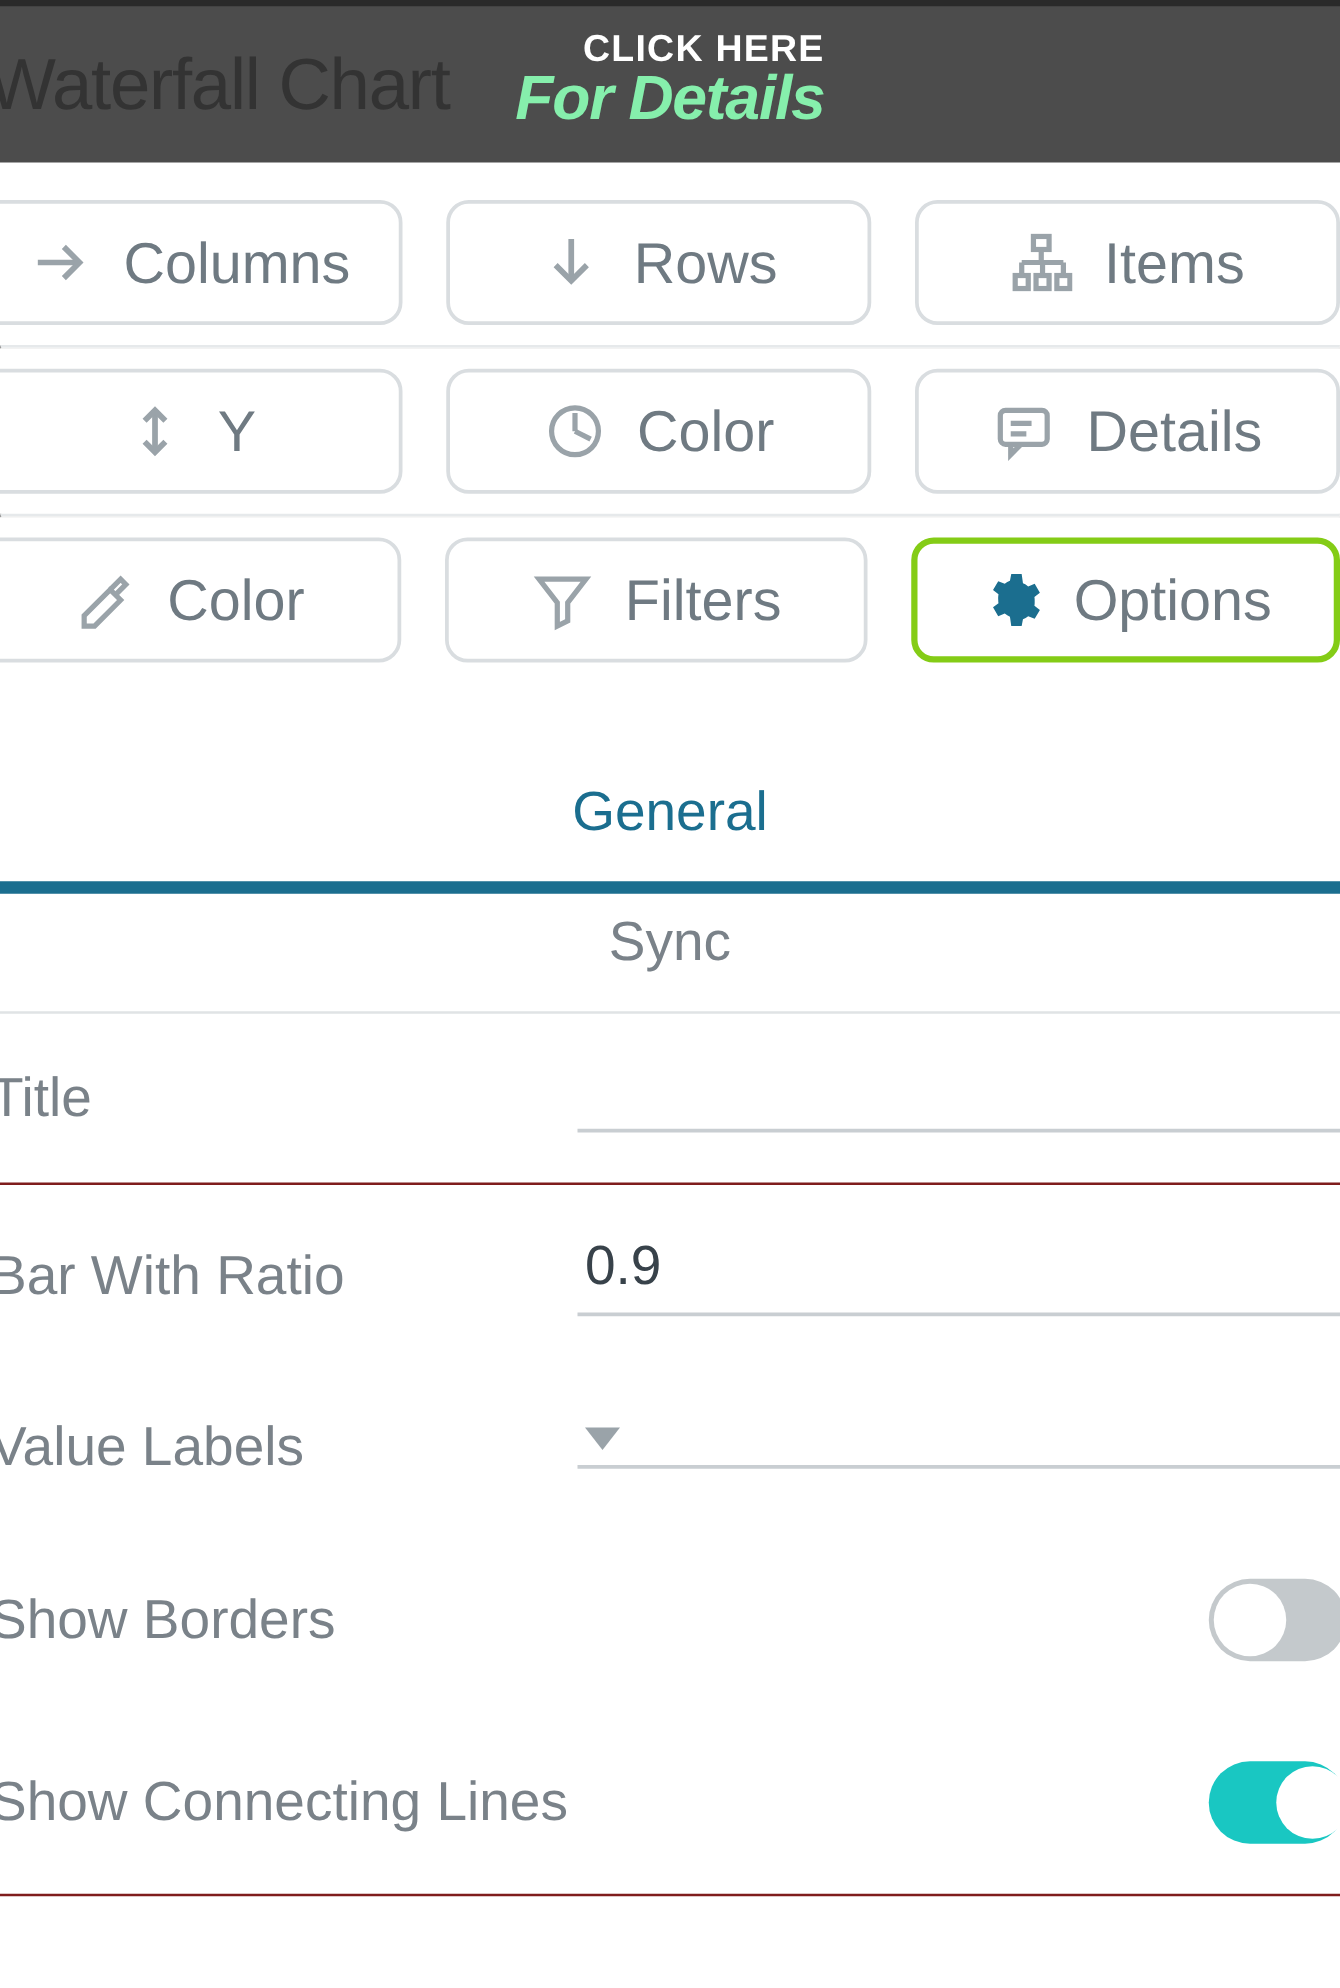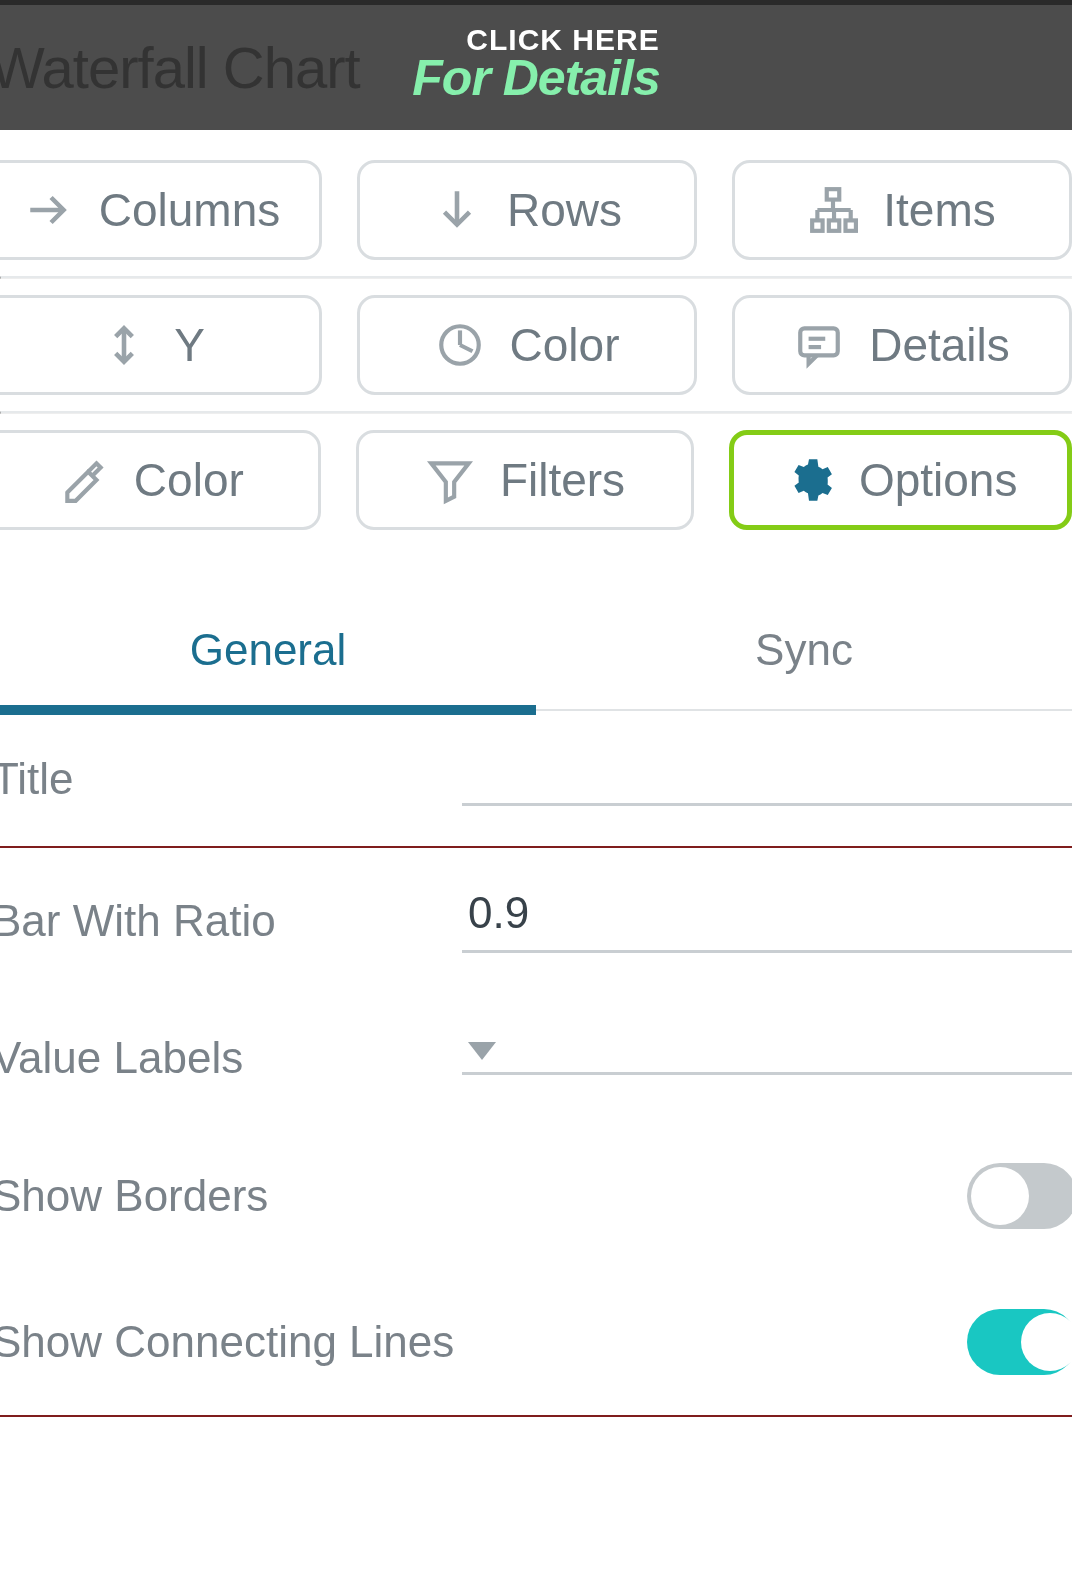--- a/index.html
+++ b/index.html
@@ -84,20 +84,21 @@
     height: 50px;
     color: #9aa3a9;
   }
   .field-button.active .icon { color: #1b6e8f; }
   .row-divider { border-top: 2px solid #e6e9eb; margin: 0; }
 
   .tabs {
     display: flex;
     border-bottom: 2px solid #e0e3e5;
     margin-top: 45px;
+    flex-direction: column;
   }
   .tab {
     flex: 1;
     text-align: center;
     font-size: 44px;
     color: #7a8289;
     padding: 20px 0 30px 0;
     cursor: pointer;
   }
   .tab.active {

